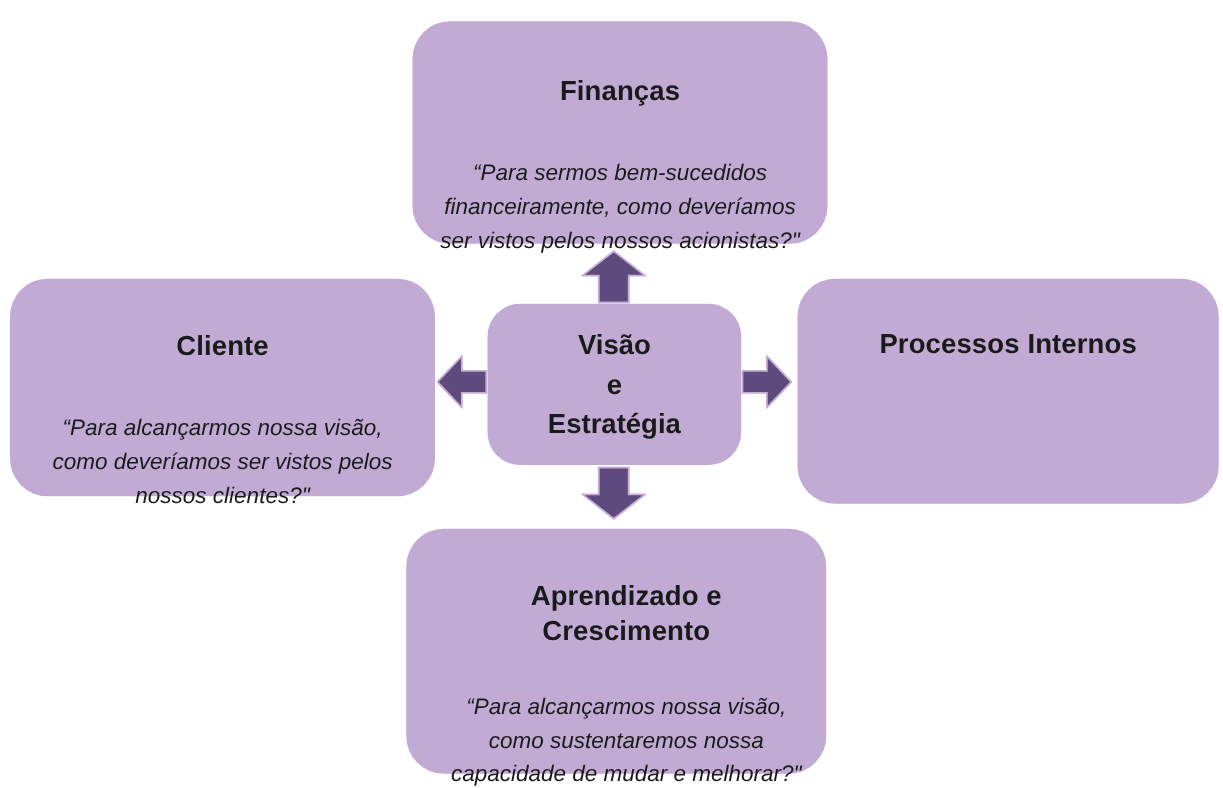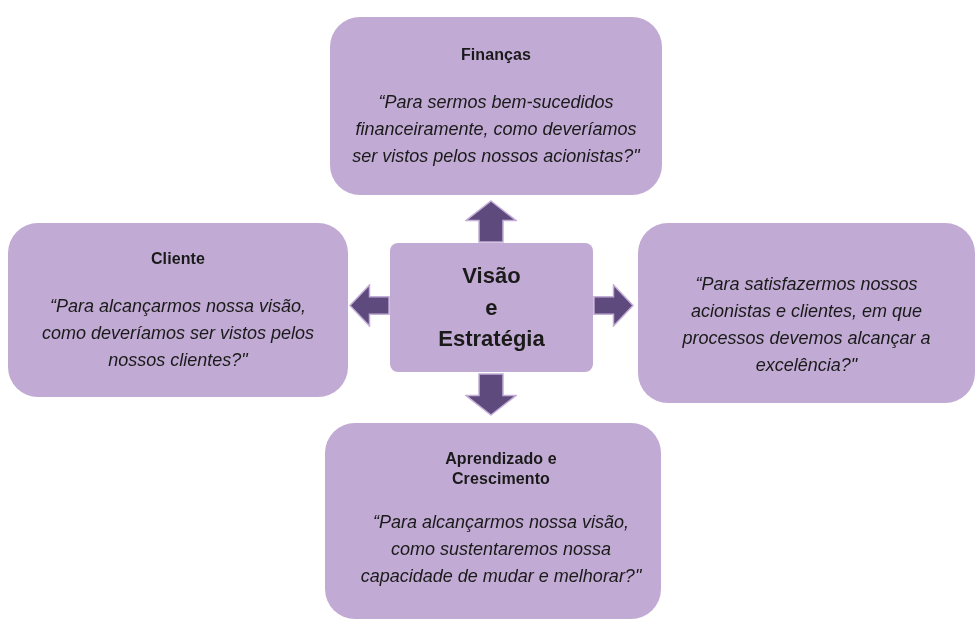--- a/index.html
+++ b/index.html
@@ -25,26 +25,26 @@
     flex-direction: column;
     align-items: center;
     text-align: center;
   }
   .panel-top    { left: 330px; top: 17px;  width: 332px; height: 178px; padding: 28px 18px 0 18px; }
   .panel-left   { left: 8px;   top: 223px; width: 340px; height: 174px; padding: 26px 14px 4px 14px; }
   .panel-right  { left: 638px; top: 223px; width: 337px; height: 180px; padding: 24px 14px 0 14px; }
   .panel-bottom { left: 325px; top: 423px; width: 336px; height: 196px; padding: 26px 16px 0 32px; }
   .panel-center {
     left: 390px; top: 243px; width: 203px; height: 129px;
-    border-radius: 8px;
+    border-radius: 26px;
     justify-content: center;
   }
   .panel-title {
-    margin: 0;
-    font-size: 16px;
+    margin: 14px;
+    font-size: 22px;
     font-weight: bold;
     line-height: 1.25;
     white-space: pre-line;
     letter-spacing: 0.1px;
   }
   .panel-quote {
     margin: 24px 0 0 0;
     font-size: 18px;
     font-style: italic;
     font-weight: 500;
@@ -87,24 +87,21 @@
   </section>
 
   <section class="panel panel-left">
     <h2 class="panel-title">Cliente</h2>
     <p class="panel-quote">“Para alcançarmos nossa visão,
 como deveríamos ser vistos pelos
 nossos clientes?"</p>
   </section>
 
   <section class="panel panel-right">
-    <p class="panel-quote">“Para satisfazermos nossos
-acionistas e clientes, em que
-processos devemos alcançar a
-excelência?"</p>
+    <h2 class="panel-title">Processos Internos</h2>
   </section>
 
   <section class="panel panel-bottom">
     <h2 class="panel-title">Aprendizado e
 Crescimento</h2>
     <p class="panel-quote">“Para alcançarmos nossa visão,
 como sustentaremos nossa
 capacidade de mudar e melhorar?"</p>
   </section>
 

